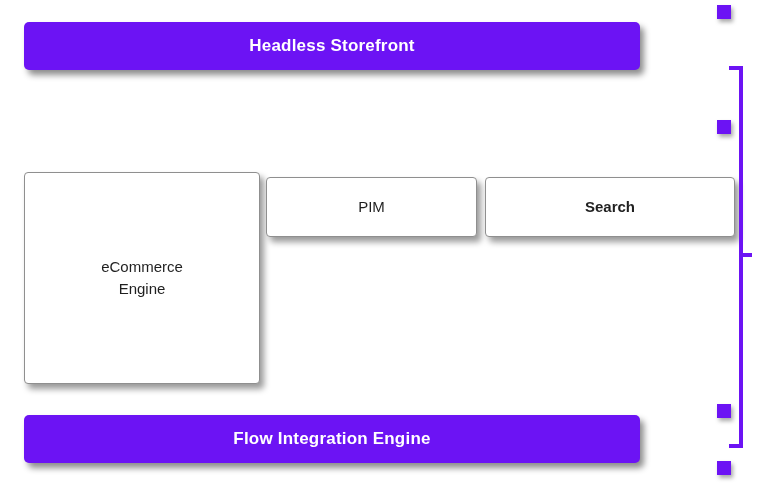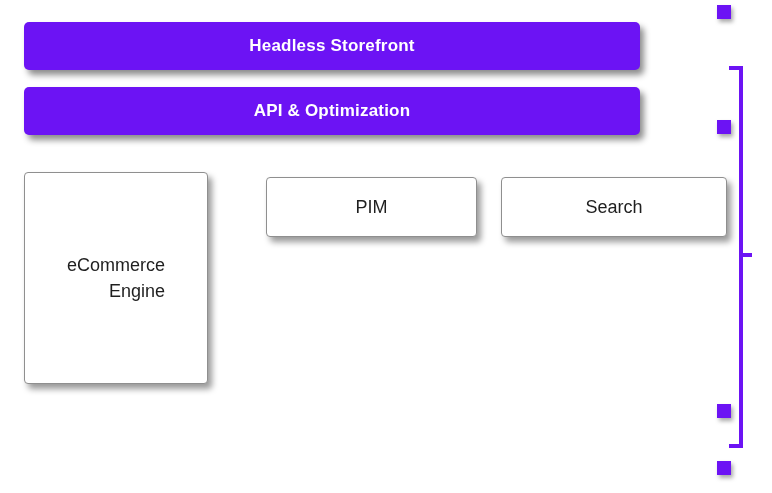--- a/index.html
+++ b/index.html
@@ -32,27 +32,27 @@
   .bar.api{top:87px;}
   .bar.flow{top:415px;}
   .whitebox{
     position:absolute;background:#ffffff;
     border:1px solid var(--box-border);
     border-radius:4px;
     display:flex;align-items:center;justify-content:center;
     box-shadow:4px 5px 6px rgba(0,0,0,0.40);
   }
   .whitebox span{
-    color:var(--text-dark);font-size:18px;text-align:right;
+    color:var(--text-dark);font-size:15px;text-align:center;
     white-space:pre-line;line-height:1.45;
   }
-  .engine{left:24px;top:172px;width:184px;height:212px;}
+  .engine{left:24px;top:172px;width:236px;height:212px;}
   .mod{height:60px;}
   .col1{left:266px;width:211px;}
-  .col2{left:501px;width:226px;}
+  .col2{left:485px;width:250px;font-weight:bold;}
   .row1{top:177px;}
   .row2{top:252px;}
   .row3{top:327px;}
   .bracket-piece{
     position:absolute;background:var(--purple);
     box-shadow:2px 3px 4px rgba(0,0,0,0.35);
   }
   .sq{width:14px;height:14px;left:717px;}
   .sq.t{top:5px;}
   .sq.u{top:120px;}
@@ -66,36 +66,36 @@
 </style>
 </head>
 <body>
 
 <div class="canvas">
 
   <div class="bar headless">
     <span>Headless Storefront</span>
   </div>
 
-  <div class="bar api">
-    <span>API &amp; Optimization</span>
-  </div>
 
   <div class="whitebox engine">
     <span>eCommerce
 Engine</span>
   </div>
 
   <div class="whitebox mod col1 row1">
     <span>PIM</span>
   </div>
   <div class="whitebox mod col2 row1">
     <span>Search</span>
   </div>
 
+  <div class="bar flow">
+    <span>Flow Integration Engine</span>
+  </div>
 
   <div class="bracket-piece sq t"></div>
   <div class="bracket-piece sq u"></div>
   <div class="bracket-piece sq l"></div>
   <div class="bracket-piece sq b"></div>
   <div class="bracket-piece vline"></div>
   <div class="bracket-piece tick top"></div>
   <div class="bracket-piece tick bottom"></div>
   <div class="bracket-piece tick mid"></div>
 

